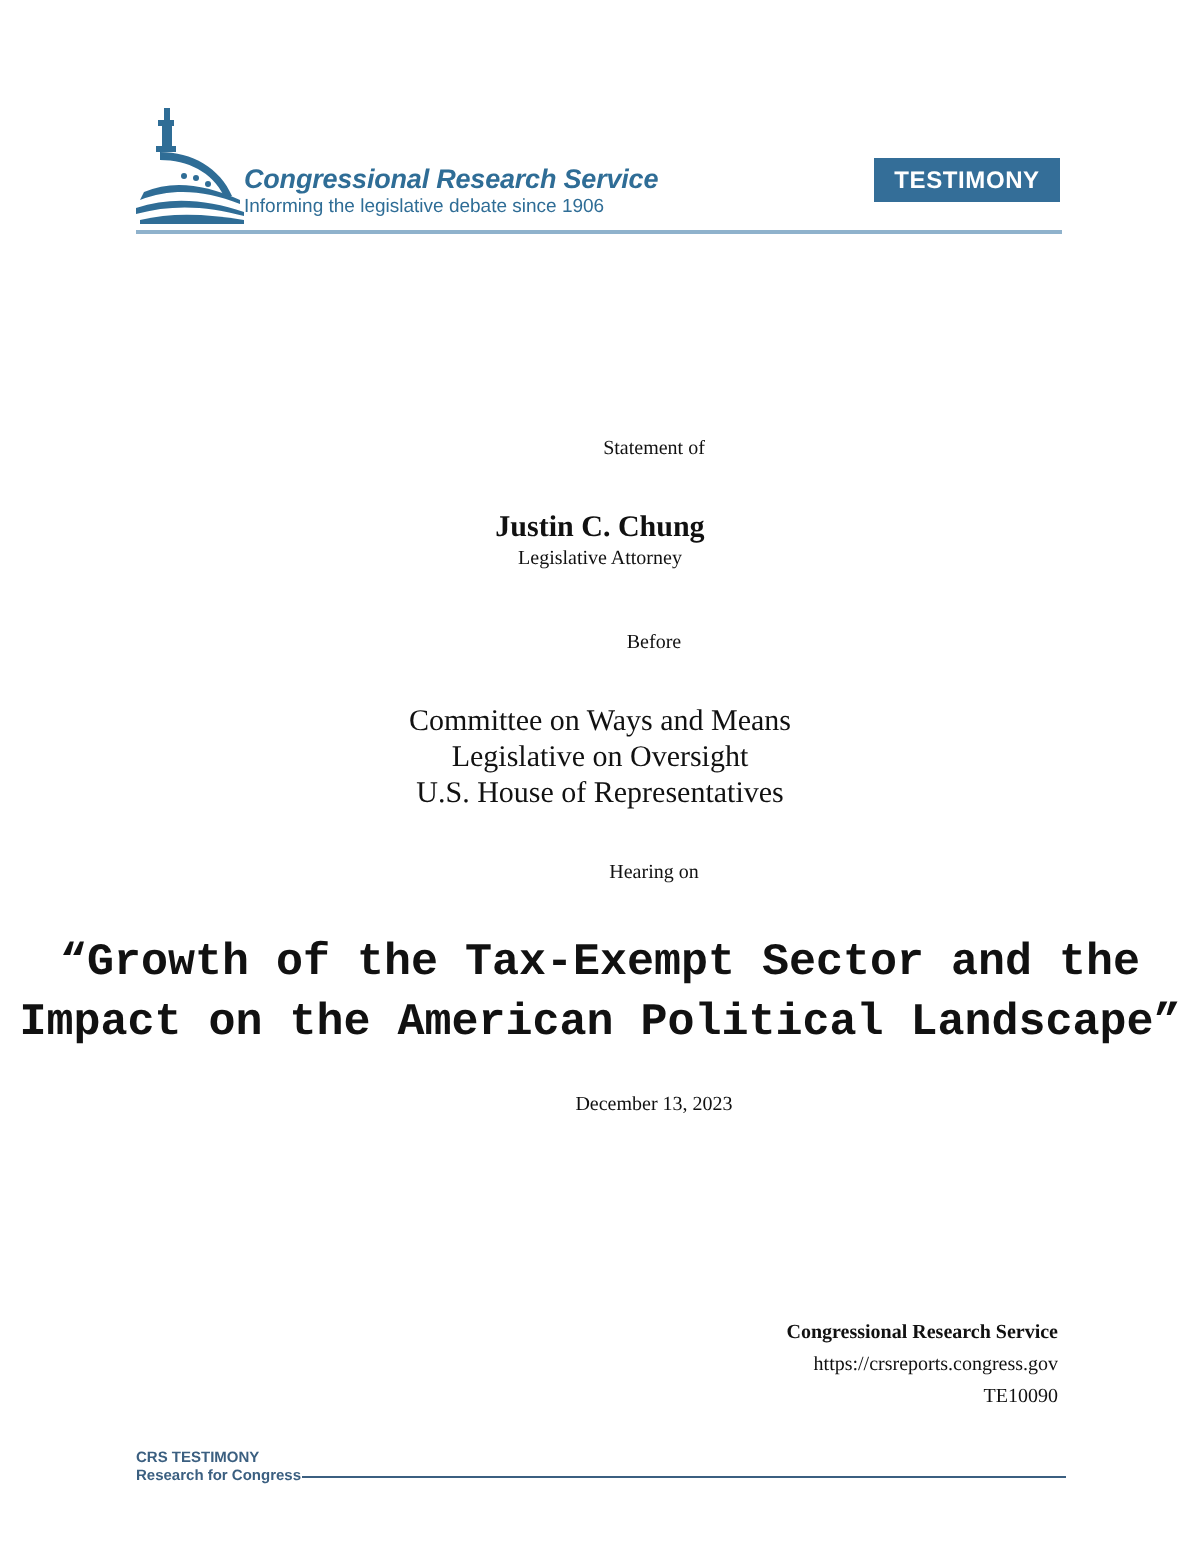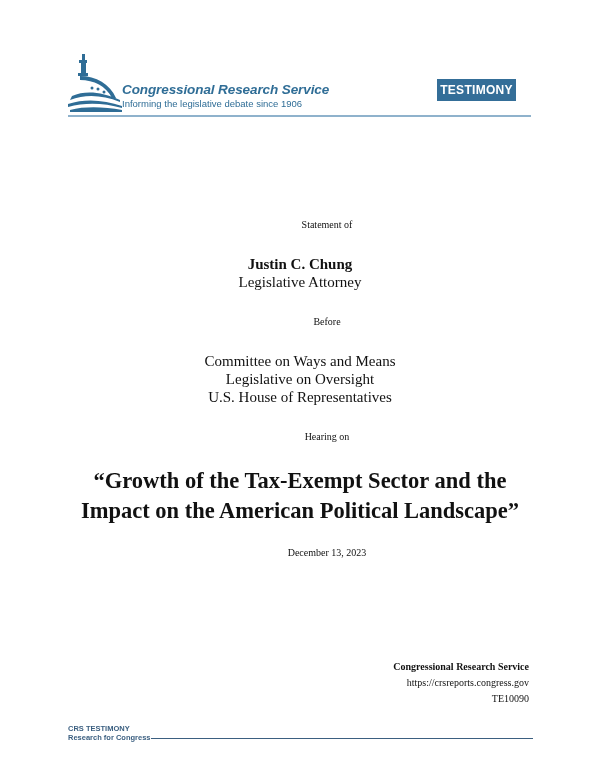--- a/index.html
+++ b/index.html
@@ -16,34 +16,34 @@
       font-family: "Liberation Sans", "DejaVu Sans", sans-serif;
       font-style: italic; font-weight: bold; font-size: 13.5px; color: #2f6d96;
       letter-spacing: -0.1px; white-space: nowrap;
     }
     .brand-tagline {
       position: absolute; left: 122px; top: 98px;
       font-family: "Liberation Sans", "DejaVu Sans", sans-serif;
       font-size: 9.5px; color: #2f6d96; white-space: nowrap;
     }
     .badge {
-      position: absolute; left: 437px; top: 79px; width: 79px; height: 22px;
+      position: absolute; left: 437px; top: 79px; width: 93px; height: 22px;
       background: #346e98; color: #ffffff;
       font-family: "Liberation Sans", "DejaVu Sans", sans-serif;
       font-weight: bold; font-size: 12px; line-height: 22px; text-align: center;
       letter-spacing: 0.3px;
     }
     .header-rule {
       position: absolute; left: 68px; top: 115px; width: 463px; height: 2px;
       background: #8fb2cc;
     }
     .center { position: absolute; left: 0; width: 600px; text-align: center; }
     .small { font-size: 10px; padding-left: 27px; }
     .name { font-size: 15px; font-weight: bold; }
-    .role { font-size: 15px; text-align: center; }
+    .role { font-size: 10px; text-align: center; }
     .committee { font-size: 15px; line-height: 18px; }
     .title { font-size: 22.5px; font-weight: bold; line-height: 30px; }
     .footer-info {
       position: absolute; right: 71px; text-align: right; font-size: 10px;
     }
     .footer-info .org { font-weight: bold; }
     .footer-label {
       position: absolute; left: 68px;
       font-family: "Liberation Sans", "DejaVu Sans", sans-serif;
       font-weight: bold; font-size: 7.5px; color: #3b5f80; line-height: 9px;
@@ -85,21 +85,21 @@
 <div class="center small" style="top:316px;">Before</div>
 
 <div class="center committee" style="top:352px;">
   <div>Committee on Ways and Means</div>
   <div>Legislative on Oversight</div>
   <div>U.S. House of Representatives</div>
 </div>
 
 <div class="center small" style="top:431px;">Hearing on</div>
 
-<div class="center title" style="top:466px;">
+<div class="center title" style="top:466px;font-family:Liberation Mono, monospace;">
   <div>“Growth of the Tax-Exempt Sector and the</div>
   <div>Impact on the American Political Landscape”</div>
 </div>
 
 <div class="center small" style="top:547px;">December 13, 2023</div>
 
 <div class="footer-info" style="top:659px;">
   <div class="org" style="line-height:16px;">Congressional Research Service</div>
   <div style="line-height:16px;">https://crsreports.congress.gov</div>
   <div style="line-height:16px;">TE10090</div>

